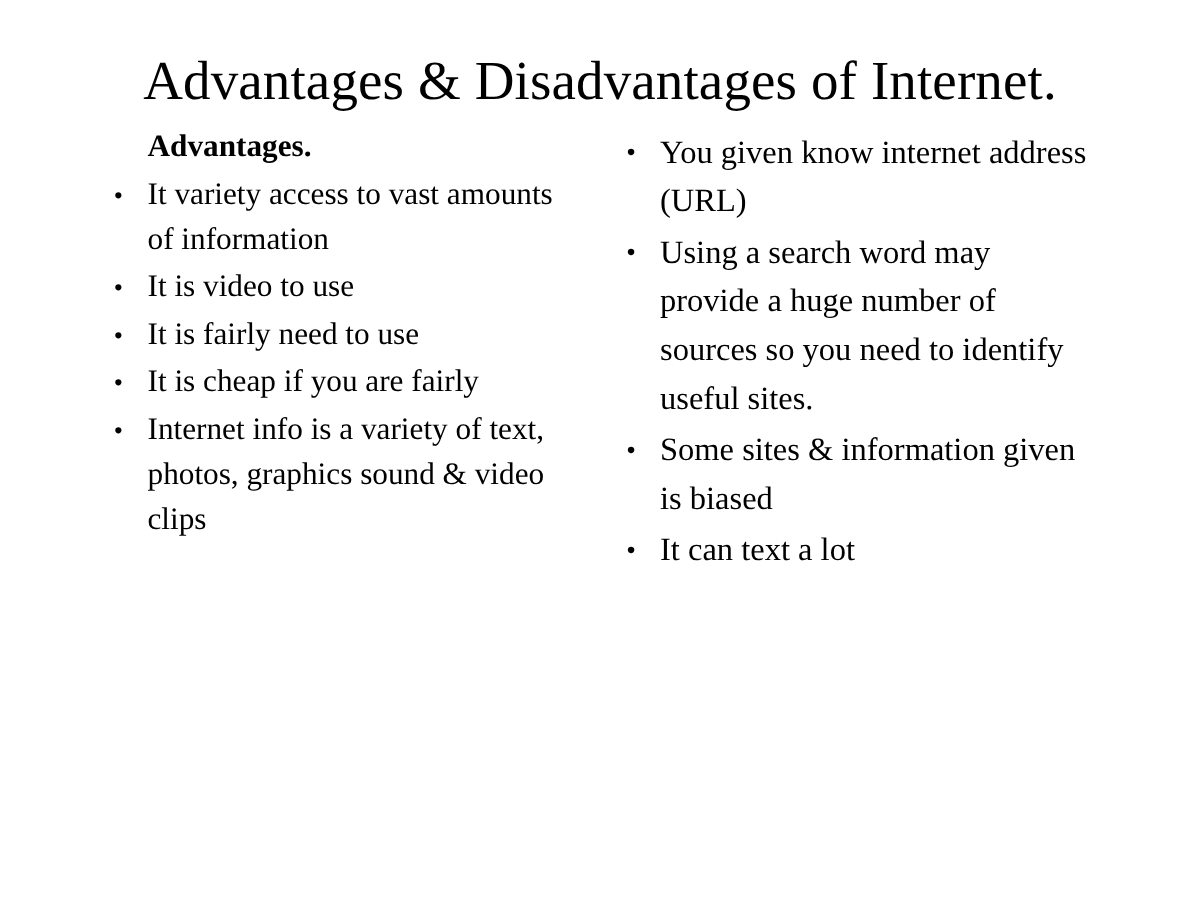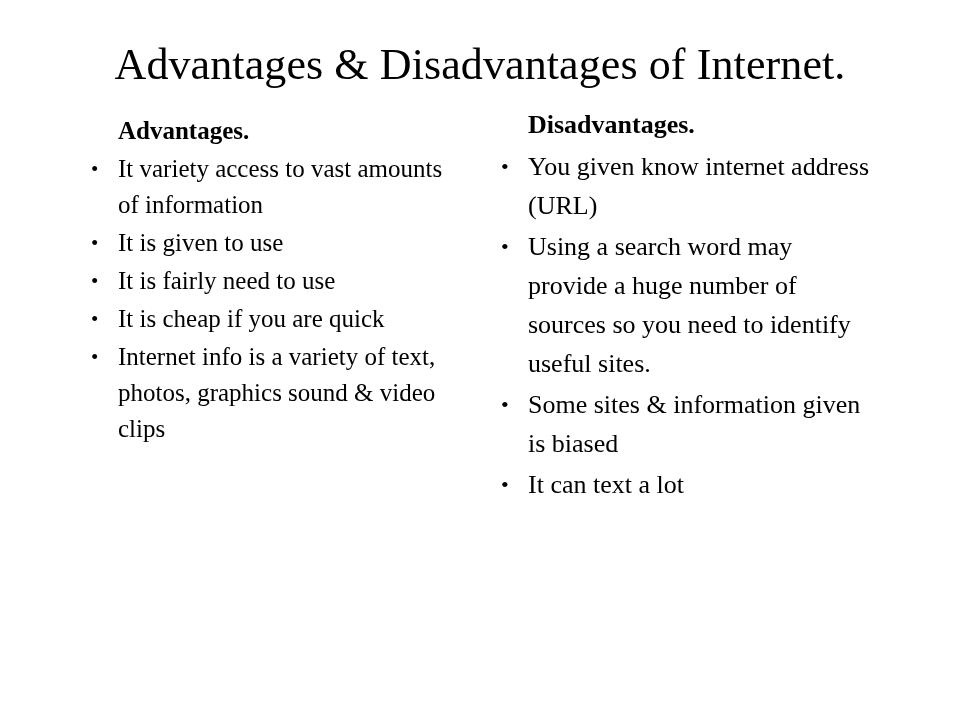--- a/index.html
+++ b/index.html
@@ -36,21 +36,21 @@
     line-height: 52px;
     letter-spacing: 0.1px;
     color: #000000;
     white-space: nowrap;
   }
 
   
   .columns {
     position: absolute;
     left: 0;
-    top: 108px;
+    top: 95px;
     width: 960px;
     height: 560px;
   }
   .column {
     position: absolute;
     top: 0;
   }
   .column-left  { left: 88px;  width: 362px; }
   .column-right { left: 498px; width: 372px; }
 
@@ -127,39 +127,38 @@
     <div class="column column-left">
       <div class="column-heading">Advantages.</div>
 
       <ul class="bullet-list">
         <li class="bullet-item">
           <span class="bullet-dot">•</span>
           <span class="bullet-text">It variety access to vast amounts of information</span>
         </li>
         <li class="bullet-item">
           <span class="bullet-dot">•</span>
-          <span class="bullet-text">It is given to use</span>
+          <span class="bullet-text">It is video to use</span>
         </li>
         <li class="bullet-item">
           <span class="bullet-dot">•</span>
           <span class="bullet-text">It is fairly need to use</span>
         </li>
         <li class="bullet-item">
           <span class="bullet-dot">•</span>
-          <span class="bullet-text">It is cheap if you are quick</span>
+          <span class="bullet-text">It is cheap if you are fairly</span>
         </li>
         <li class="bullet-item">
           <span class="bullet-dot">•</span>
           <span class="bullet-text">Internet info is a variety of text, photos, graphics sound &amp; video clips</span>
         </li>
       </ul>
     </div>
 
     <div class="column column-right">
-      <div class="column-heading">Disadvantages.</div>
 
       <ul class="bullet-list">
         <li class="bullet-item">
           <span class="bullet-dot">•</span>
           <span class="bullet-text">You given know internet address (URL)</span>
         </li>
         <li class="bullet-item">
           <span class="bullet-dot">•</span>
           <span class="bullet-text">Using a search word may provide a huge number of sources so you need to identify useful sites.</span>
         </li>

